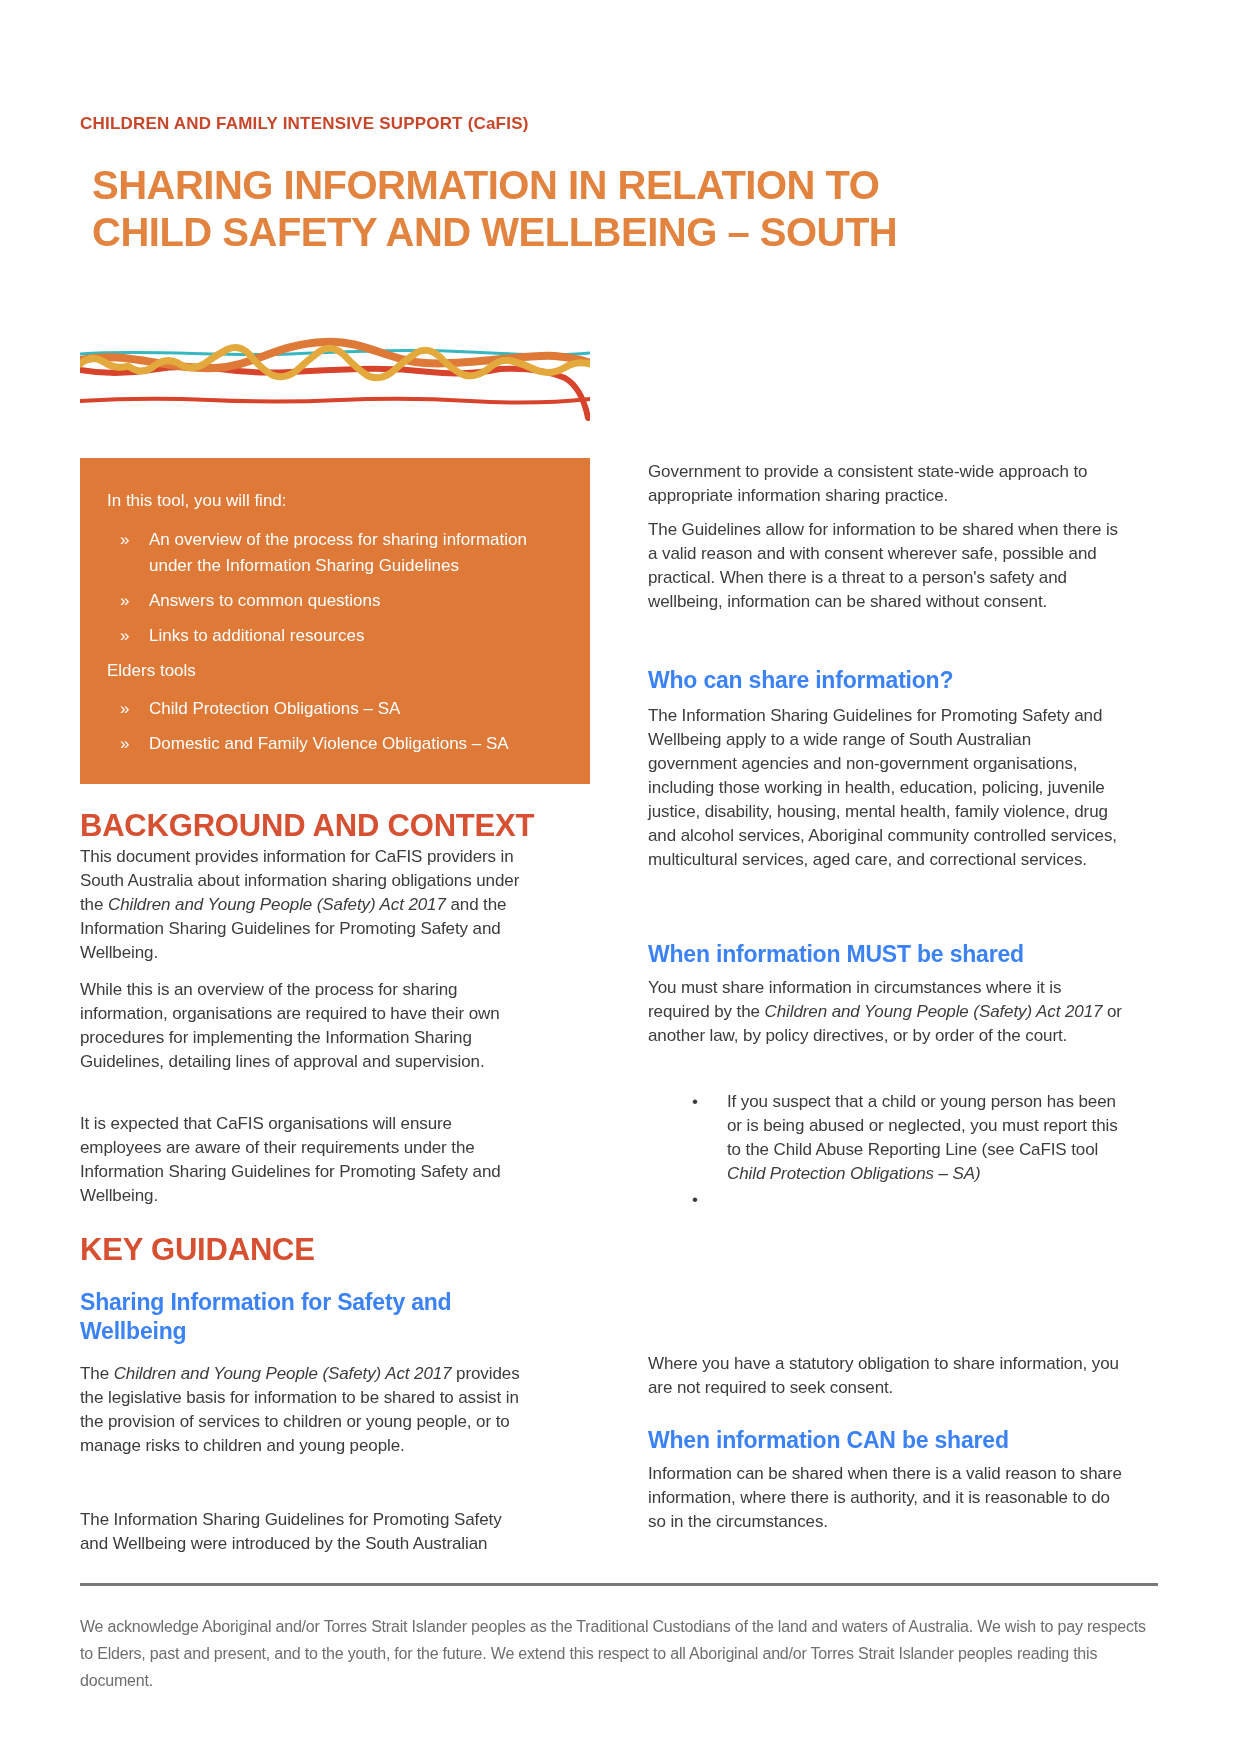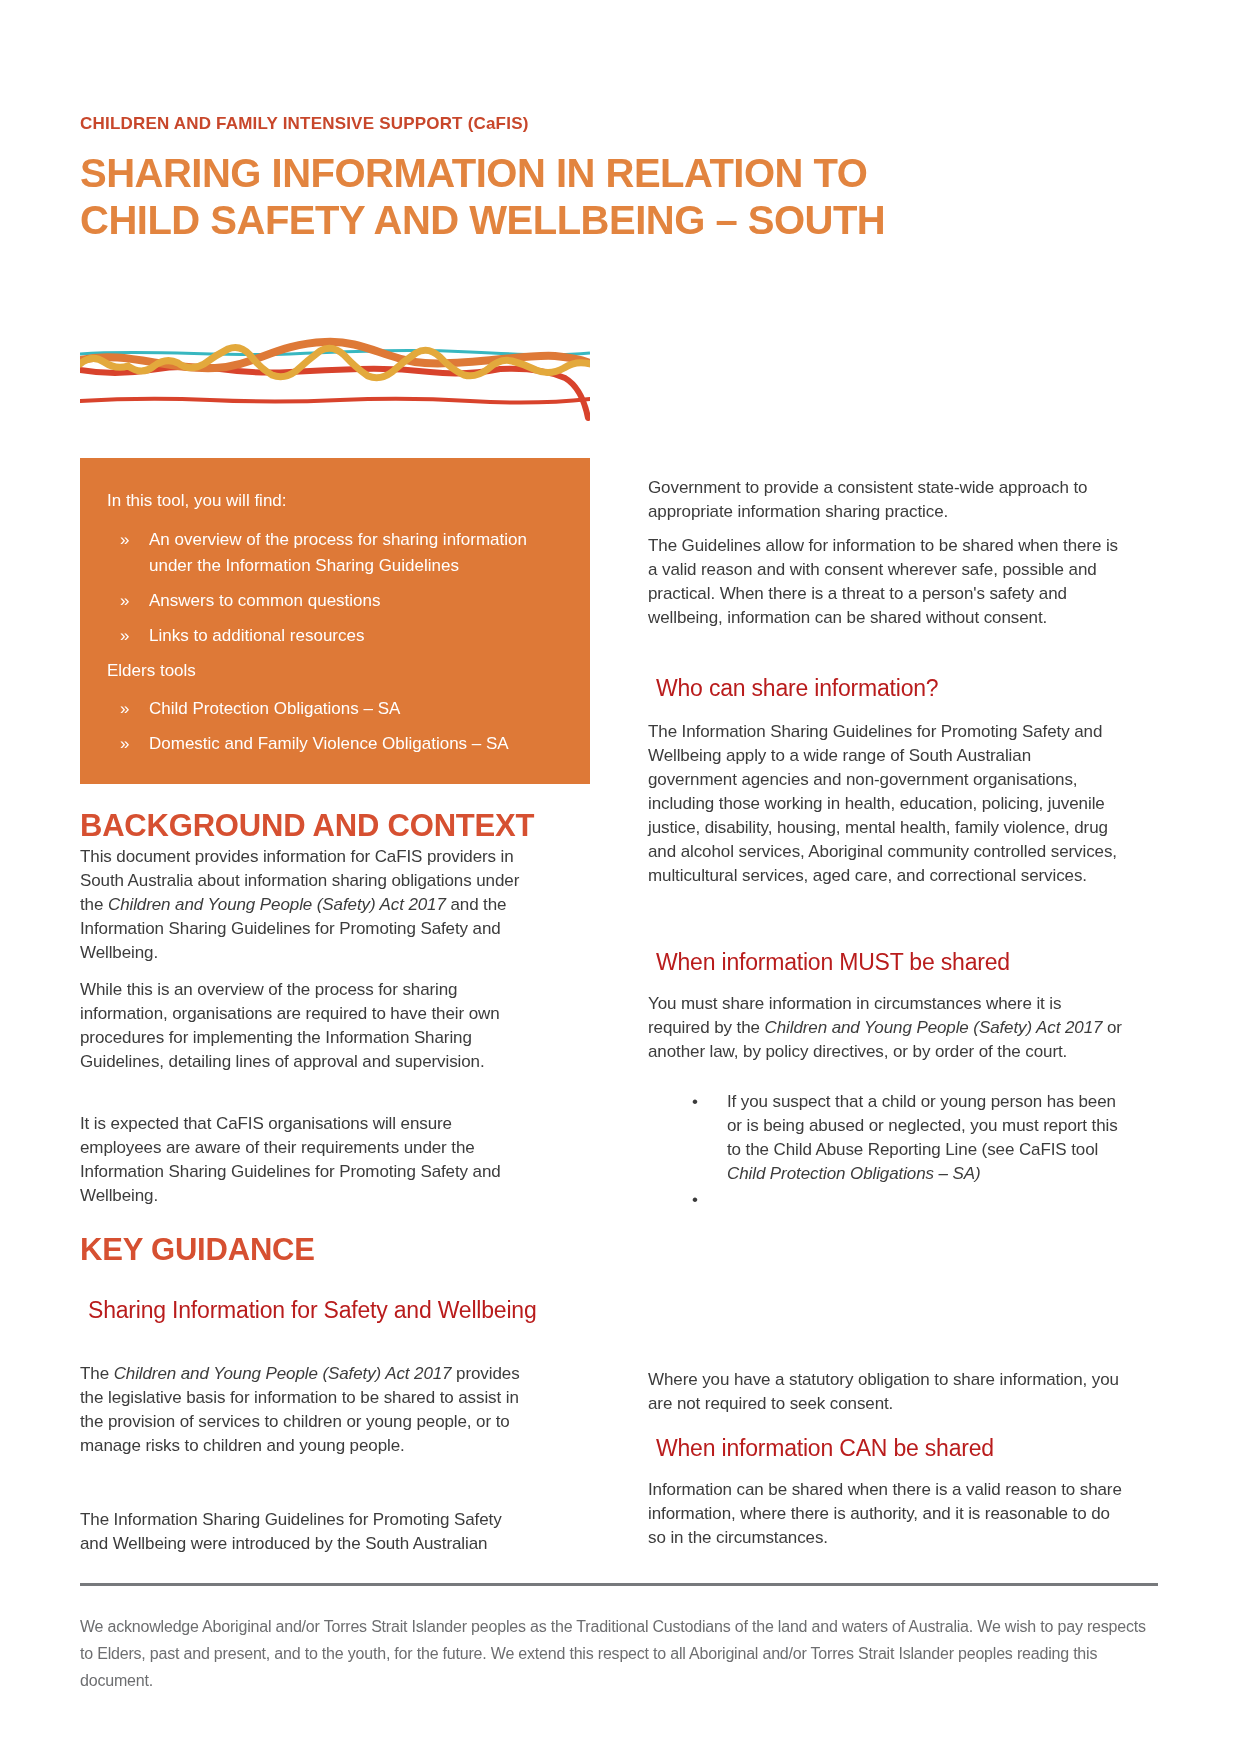--- a/index.html
+++ b/index.html
@@ -9,46 +9,46 @@
     -webkit-font-smoothing:antialiased;
   }
   .abs{position:absolute;}
   .eyebrow{
     left:80px;top:114px;width:700px;
     font-size:17px;font-weight:bold;color:#c8472b;letter-spacing:.2px;
   }
   .title{
     left:80px;top:150px;width:920px;
     font-size:40px;line-height:47px;font-weight:bold;color:#e2843f;
-    letter-spacing:-0.5px;margin:0;
+    letter-spacing:-0.5px;margin:12px;
   }
   .title div{white-space:nowrap;}
   .waves{left:80px;top:330px;}
   .tool-box{
     left:80px;top:458px;width:510px;height:326px;background:#de7937;
     box-sizing:border-box;padding:30px 28px 12px 27px;color:#ffffff;
     font-size:17px;line-height:26px;
   }
   .tool-box .intro{margin:0 0 13px 0;}
   .tool-box ul{list-style:none;margin:0;padding:0;}
   .tool-box li{display:flex;margin:0 0 9px 0;}
   .tool-box .chev{width:29px;flex-shrink:0;padding-left:13px;box-sizing:content-box;}
   .tool-box .related{margin:4px 0 12px 0;}
   h2.section{
     font-size:31px;font-weight:bold;color:#d65031;margin:0;letter-spacing:-0.2px;
   }
   h3.sub{
-    font-size:23px;line-height:29px;font-weight:normal;color:#b91c1c;margin:8px;letter-spacing:-0.2px;
+    font-size:23px;line-height:29px;font-weight:bold;color:#3b82f6;margin:0;letter-spacing:-0.2px;
   }
   .body-text{
     font-size:17px;line-height:24px;color:#3c3c3c;margin:0;letter-spacing:-0.1px;
   }
   .body-text em{font-style:italic;}
   .col-left{width:452px;}
-  .col-right{width:474px;margin-top:16px;}
+  .col-right{width:474px;}
   ul.dots{list-style:none;margin:0;padding:0;}
   ul.dots li{display:flex;margin:0 0 2px 0;}
   ul.dots .dot{width:35px;flex-shrink:0;padding-left:44px;box-sizing:content-box;}
   ul.dots .b-text{width:396px;}
   .footer-rule{
     left:80px;top:1583px;width:1078px;height:3px;background:#77797c;
   }
   .footer-text{
     left:80px;top:1597px;width:1080px;
     font-size:16px;line-height:27px;color:#6d6e70;letter-spacing:-0.2px;

